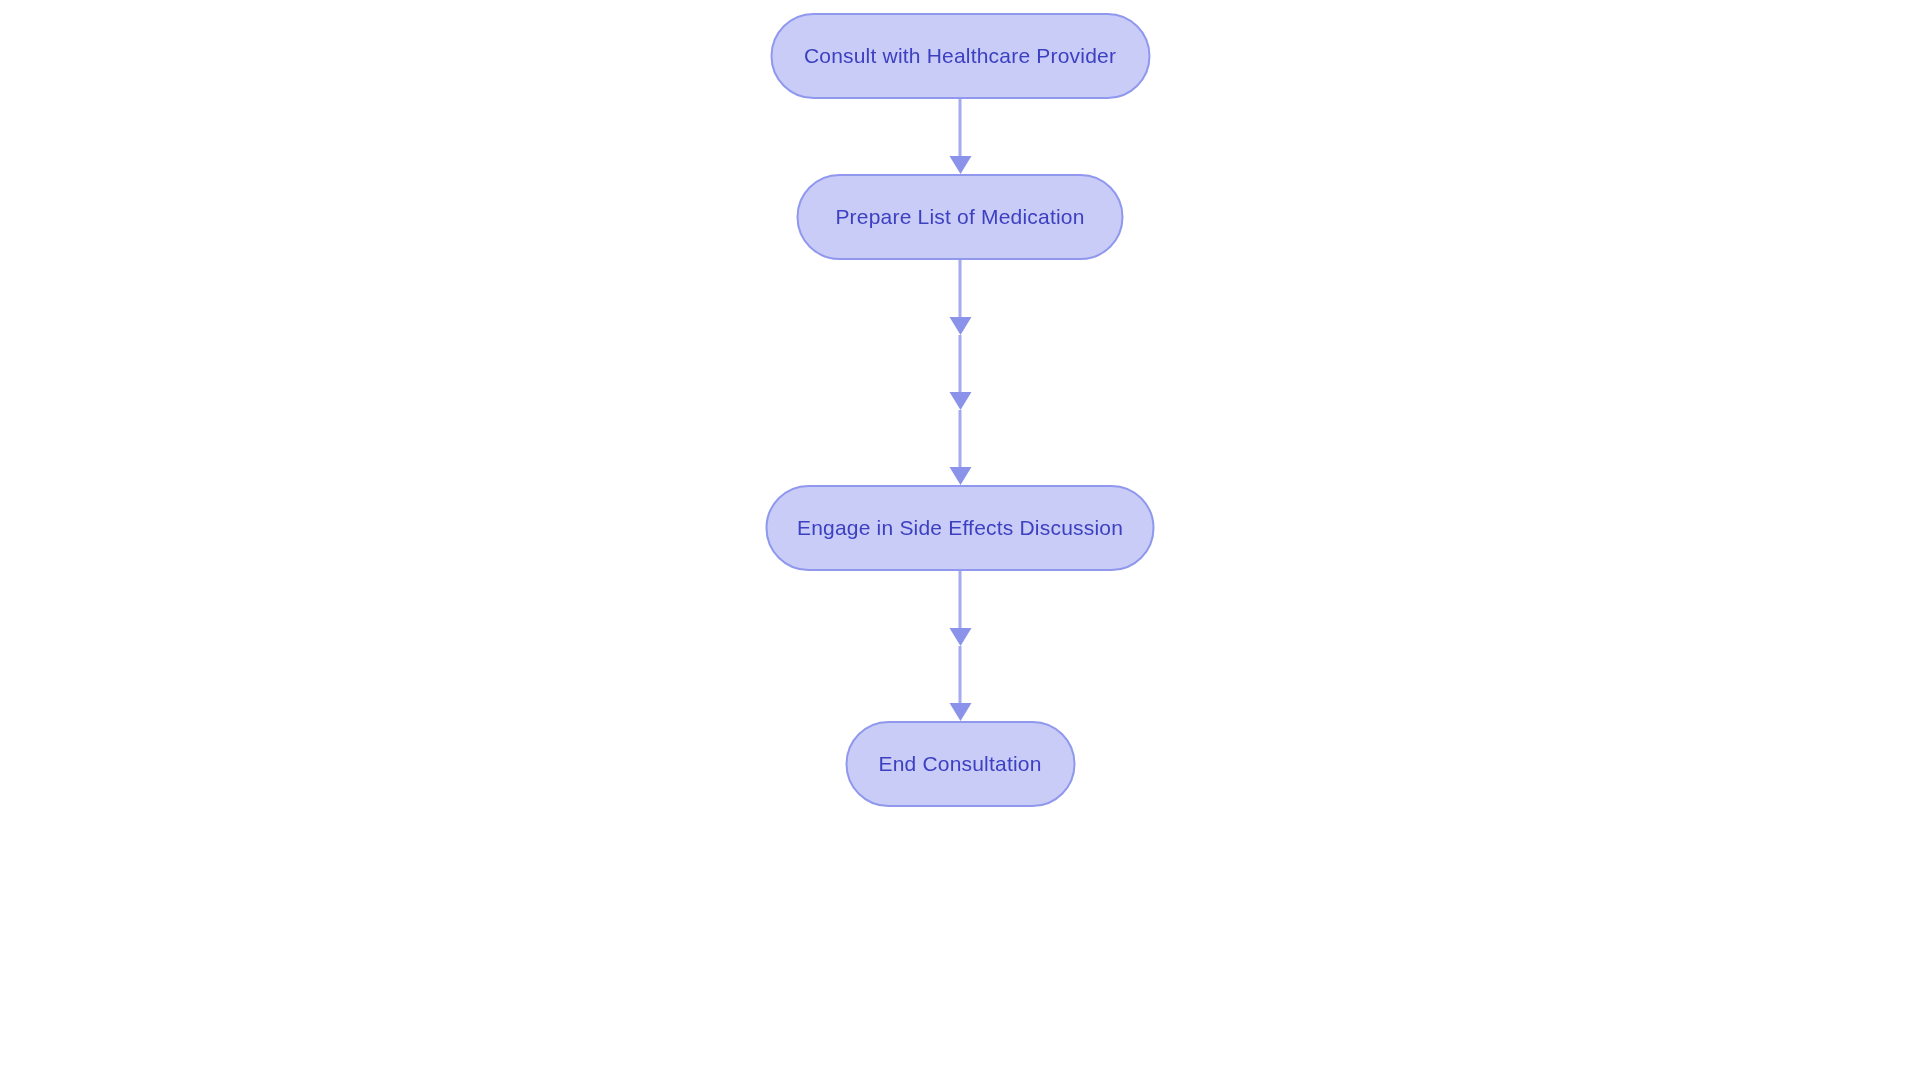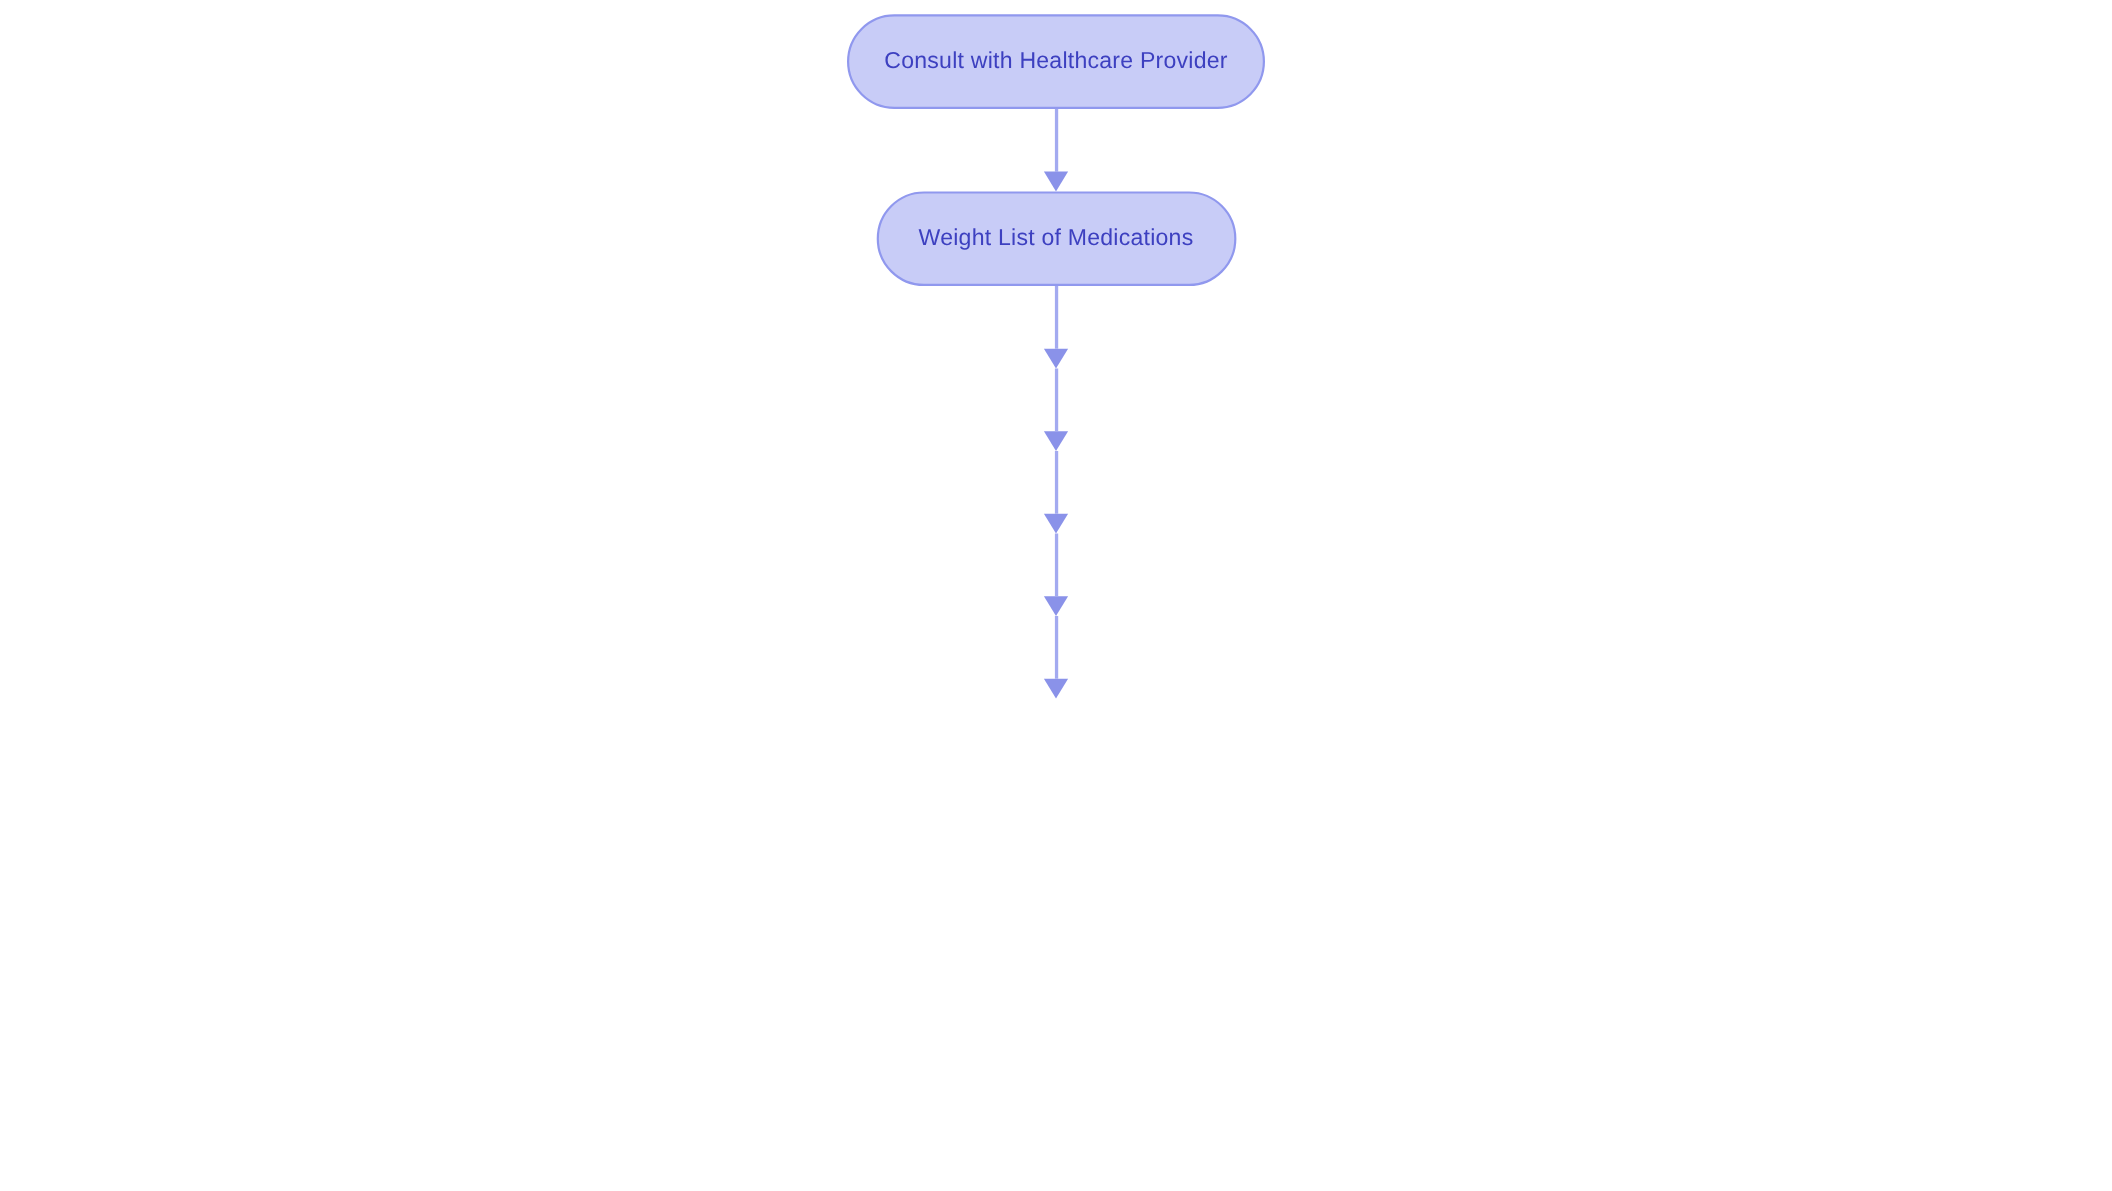--- a/index.html
+++ b/index.html
@@ -86,47 +86,53 @@
     <div class="node n1">
       <span>Consult with Healthcare Provider</span>
     </div>
 
     <div class="connector">
       <div class="line"></div>
       <div class="head"></div>
     </div>
 
     <div class="node n2">
-      <span>Weight List of Medications</span>
+      <span>Prepare List of Medication</span>
     </div>
 
     <div class="connector">
       <div class="line"></div>
       <div class="head"></div>
     </div>
 
 
     <div class="connector">
       <div class="line"></div>
       <div class="head"></div>
     </div>
 
 
     <div class="connector">
       <div class="line"></div>
       <div class="head"></div>
     </div>
 
+    <div class="node n5">
+      <span>Engage in Side Effects Discussion</span>
+    </div>
 
     <div class="connector">
       <div class="line"></div>
       <div class="head"></div>
     </div>
 
 
     <div class="connector">
       <div class="line"></div>
       <div class="head"></div>
     </div>
 
+    <div class="node n7">
+      <span>End Consultation</span>
+    </div>
 
   </div>
 </div>
 
 </body></html>

